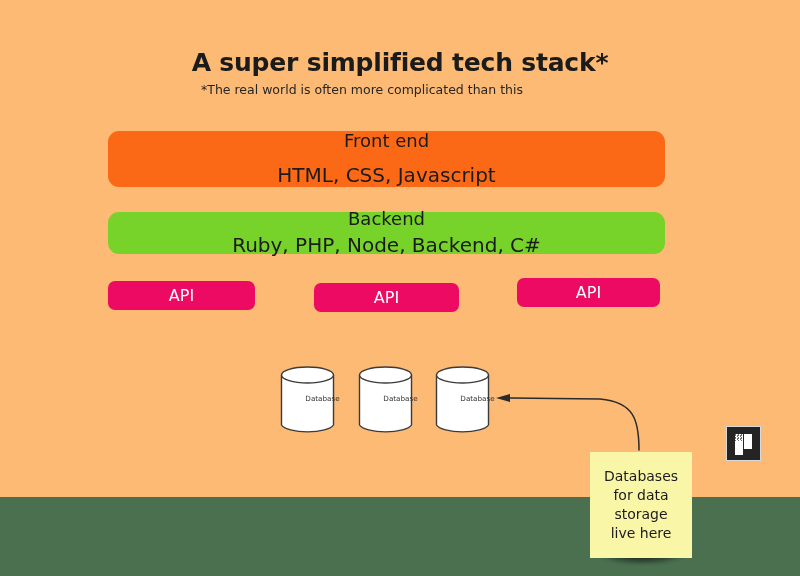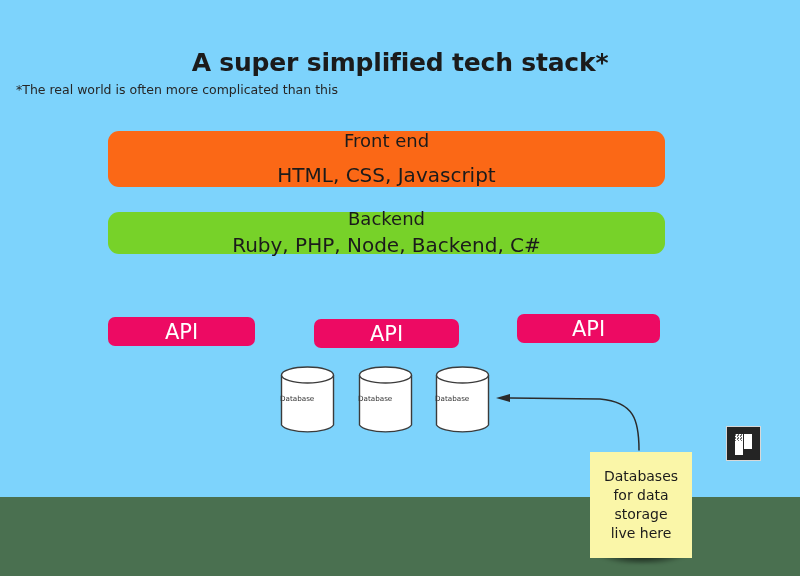--- a/index.html
+++ b/index.html
@@ -14,21 +14,21 @@
     overflow: hidden;
     font-family: "DejaVu Sans", "Liberation Sans", sans-serif;
     -webkit-font-smoothing: antialiased;
   }
 
   #canvas {
     position: absolute;
     inset: 0;
     width: 800px;
     height: 576px;
-    background: #7dd3fc;
+    background: #fdba74;
   }
 
   
   .green-band {
     position: absolute;
     left: 0;
     top: 497px;
     width: 800px;
     height: 79px;
     background: #4A7050;
@@ -41,24 +41,24 @@
     top: 48px;
     width: 800px;
     text-align: center;
     font-size: 25px;
     font-weight: bold;
     color: #1b1b1b;
     letter-spacing: -0.2px;
   }
   .subtitle {
     position: absolute;
-    left: 16px;
+    left: 0;
     top: 82px;
     width: 724px;
-    text-align: left;
+    text-align: center;
     font-size: 12.5px;
     color: #262626;
   }
 
   
   .layer {
     position: absolute;
     border-radius: 11px;
     display: flex;
     flex-direction: column;
@@ -84,45 +84,46 @@
     height: 42px;
     background: #77D229;
   }
 
   
   .api-pill {
     position: absolute;
     border-radius: 7px;
     background: #ED0A63;
     color: #ffffff;
-    font-size: 21px;
+    font-size: 16px;
     display: flex;
     align-items: center;
     justify-content: center;
     box-sizing: border-box;
-    margin-top: 36px;
   }
   .api-1 { left: 108px; top: 281px; width: 147px; height: 29px; }
   .api-2 { left: 314px; top: 283px; width: 145px; height: 29px; }
   .api-3 { left: 517px; top: 278px; width: 143px; height: 29px; }
 
   
   .db {
     position: absolute;
     width: 55px;
     height: 68px;
   }
   .db svg { display: block; width: 55px; height: 68px; overflow: visible; }
   .db-label {
     position: absolute;
     left: 0;
     top: 28px;
     width: 55px;
+    text-align: center;
     font-size: 7.2px;
     color: #333333;
+    padding-left: 15px;
   }
   .db-1 { left: 280px; top: 366px; }
   .db-2 { left: 358px; top: 366px; }
   .db-3 { left: 435px; top: 366px; }
 
   
   .arrow-layer {
     position: absolute;
     left: 0;
     top: 0;

